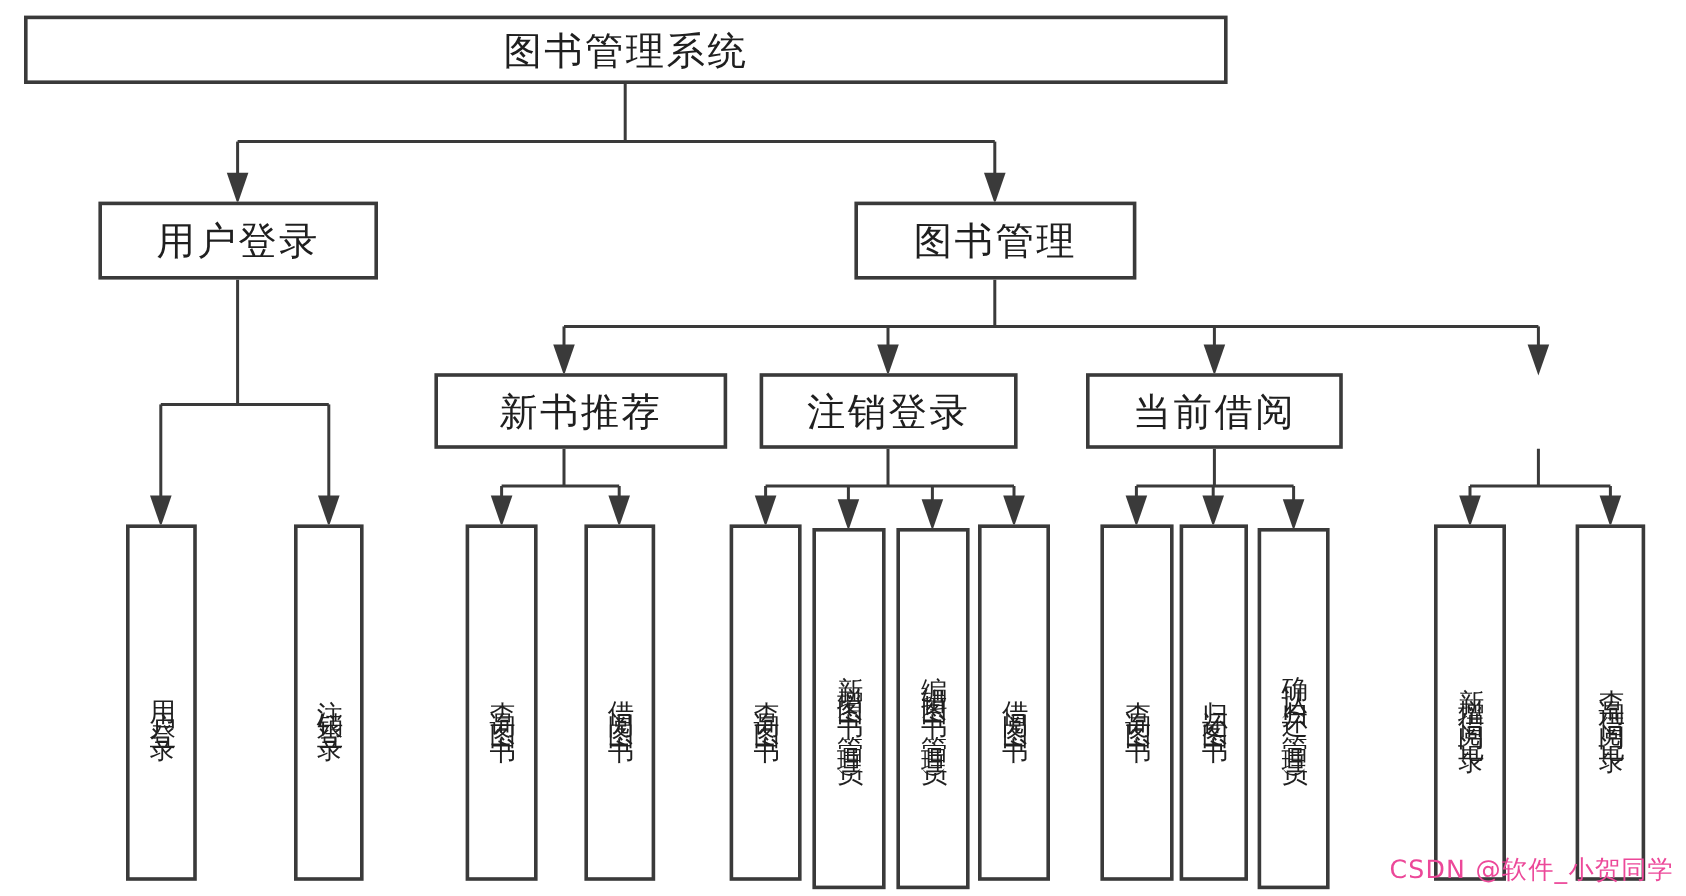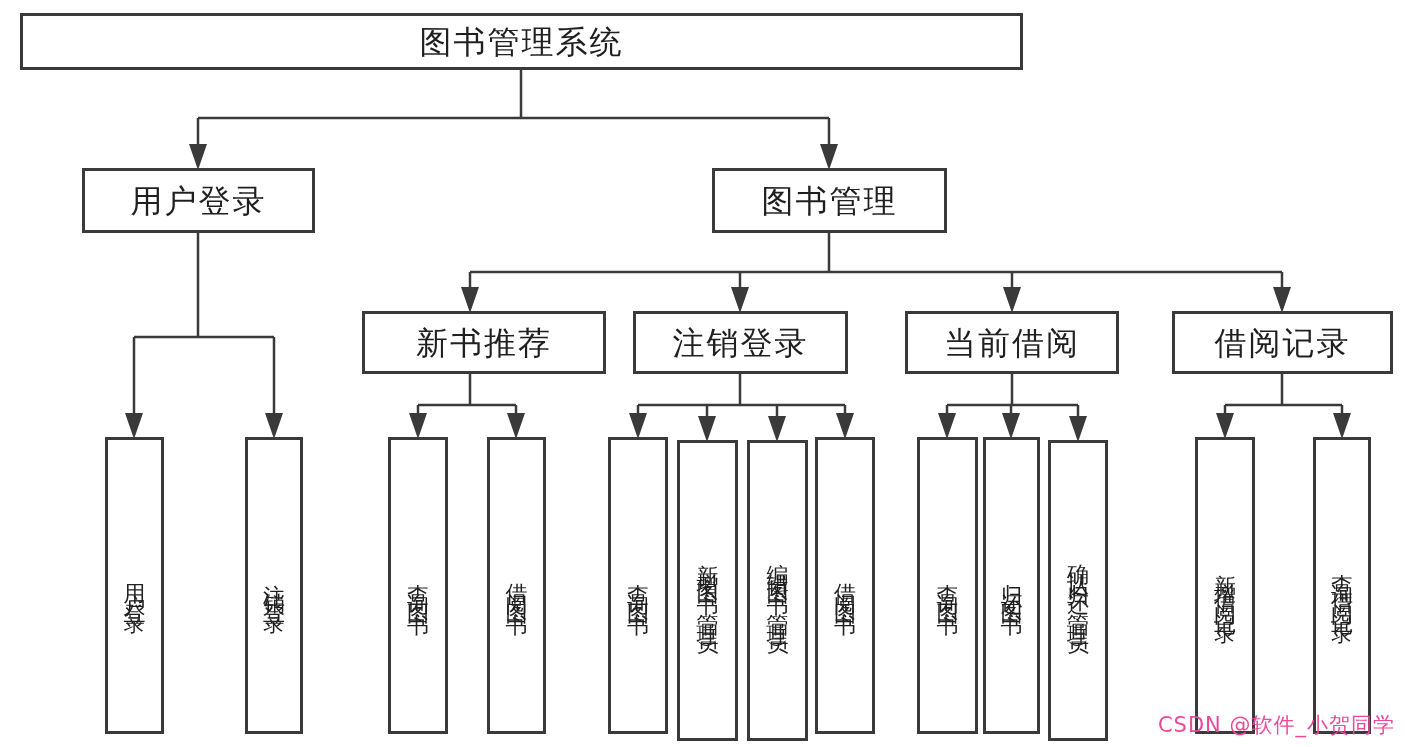--- a/index.html
+++ b/index.html
@@ -109,23 +109,20 @@
 
   <div class="box h-box" style="left:362px;top:311px;width:244px;height:63px">
     <span>新书推荐</span>
   </div>
   <div class="box h-box" style="left:633px;top:311px;width:215px;height:63px">
     <span>注销登录</span>
   </div>
   <div class="box h-box" style="left:905px;top:311px;width:214px;height:63px">
     <span>当前借阅</span>
   </div>
-  <div class="box h-box" style="left:1172px;top:311px;width:221px;height:63px">
-    <span>借阅记录</span>
-  </div>
 
   <div class="box v-box" style="left:105px;top:437px;width:59px;height:297px">
     <span>用户登录</span>
   </div>
   <div class="box v-box" style="left:245px;top:437px;width:58px;height:297px">
     <span>注销登录</span>
   </div>
 
   <div class="box v-box" style="left:388px;top:437px;width:60px;height:297px">
     <span>查询图书</span>

